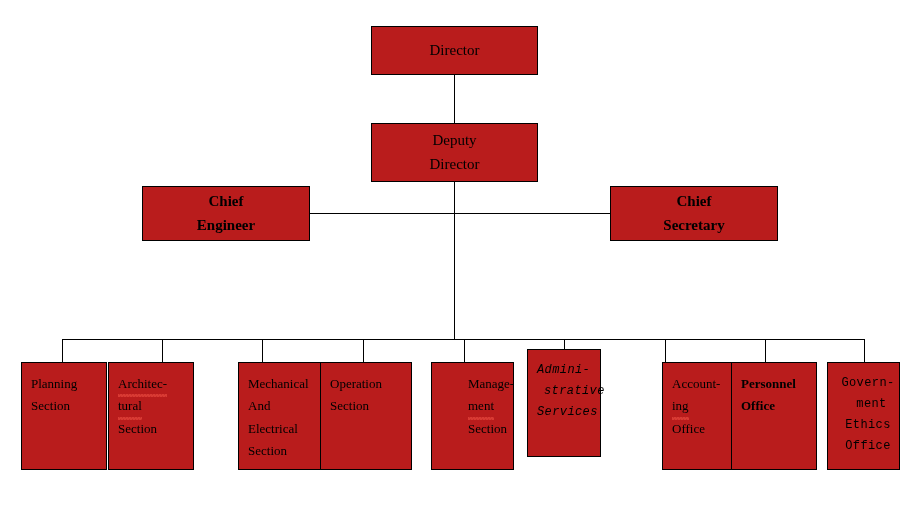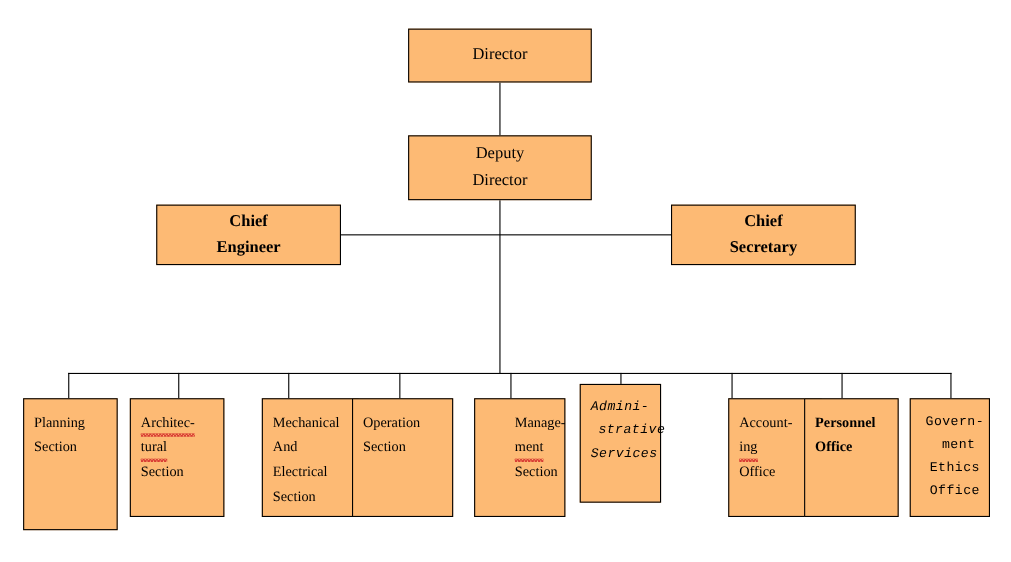--- a/index.html
+++ b/index.html
@@ -20,21 +20,21 @@
     height: 511px;
     background: #ffffff;
     overflow: hidden;
   }
 
   
   .node {
     position: absolute;
     box-sizing: border-box;
     border: 1px solid #000000;
-    background: #fdba74;
+    background: #b91c1c;
     z-index: 3;
   }
 
   
   .node.centered {
     display: flex;
     flex-direction: column;
     align-items: center;
     justify-content: center;
   }
@@ -140,26 +140,26 @@
   <div class="node centered" style="left:142px; top:186px; width:168px; height:55px;">
     <span class="line">Chief</span>
     <span class="line">Engineer</span>
   </div>
 
   <div class="node centered" style="left:610px; top:186px; width:168px; height:55px;">
     <span class="line">Chief</span>
     <span class="line">Secretary</span>
   </div>
 
-  <div class="node leaf" style="left:21px; top:362px; width:86px; height:120px;">
+  <div class="node leaf" style="left:21px; top:362px; width:86px; height:108px;">
     <span class="line">Planning</span>
     <span class="line">Section</span>
   </div>
 
-  <div class="node leaf" style="left:118px; top:362px; width:86px; height:108px;">
+  <div class="node leaf" style="left:108px; top:362px; width:86px; height:108px;">
     <span class="line"><span class="spell">Architec-</span></span>
     <span class="line"><span class="spell">tural</span></span>
     <span class="line">Section</span>
   </div>
 
   <div class="node leaf" style="left:218px; top:362px; width:88px; height:108px;margin-left:20px;">
     <span class="line">Mechanical</span>
     <span class="line">And</span>
     <span class="line">Electrical</span>
     <span class="line">Section</span>

